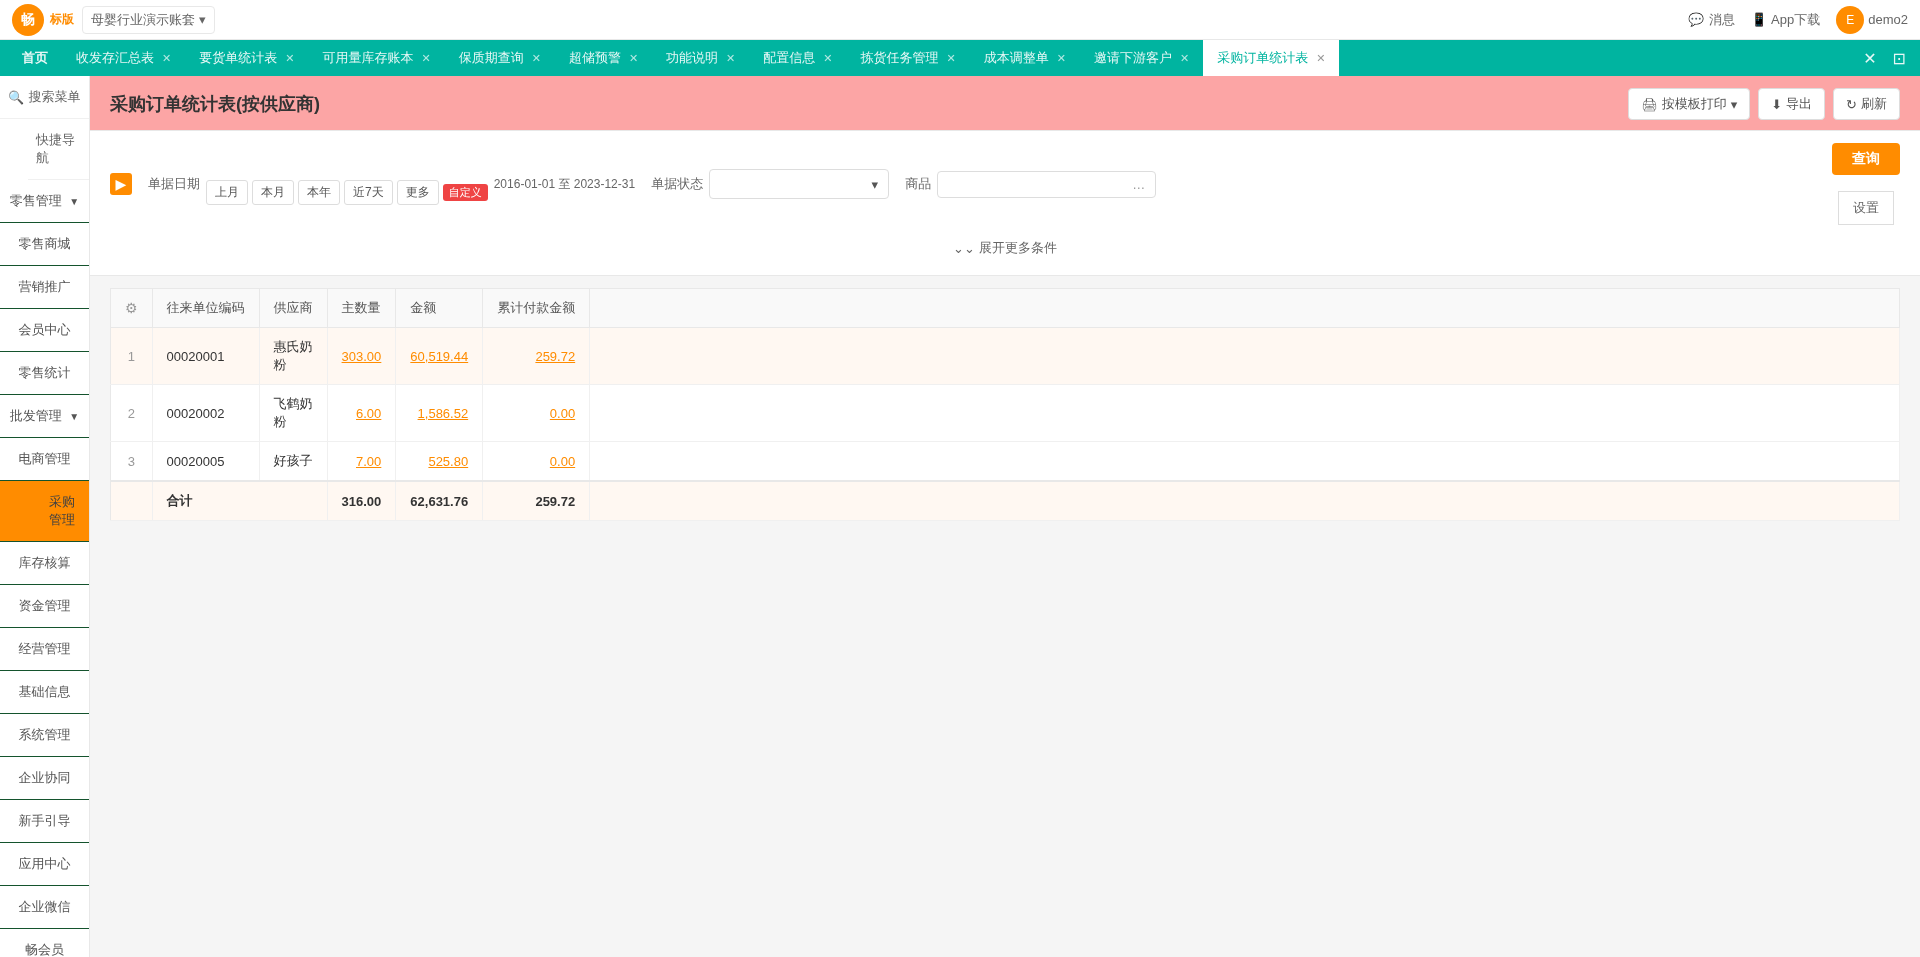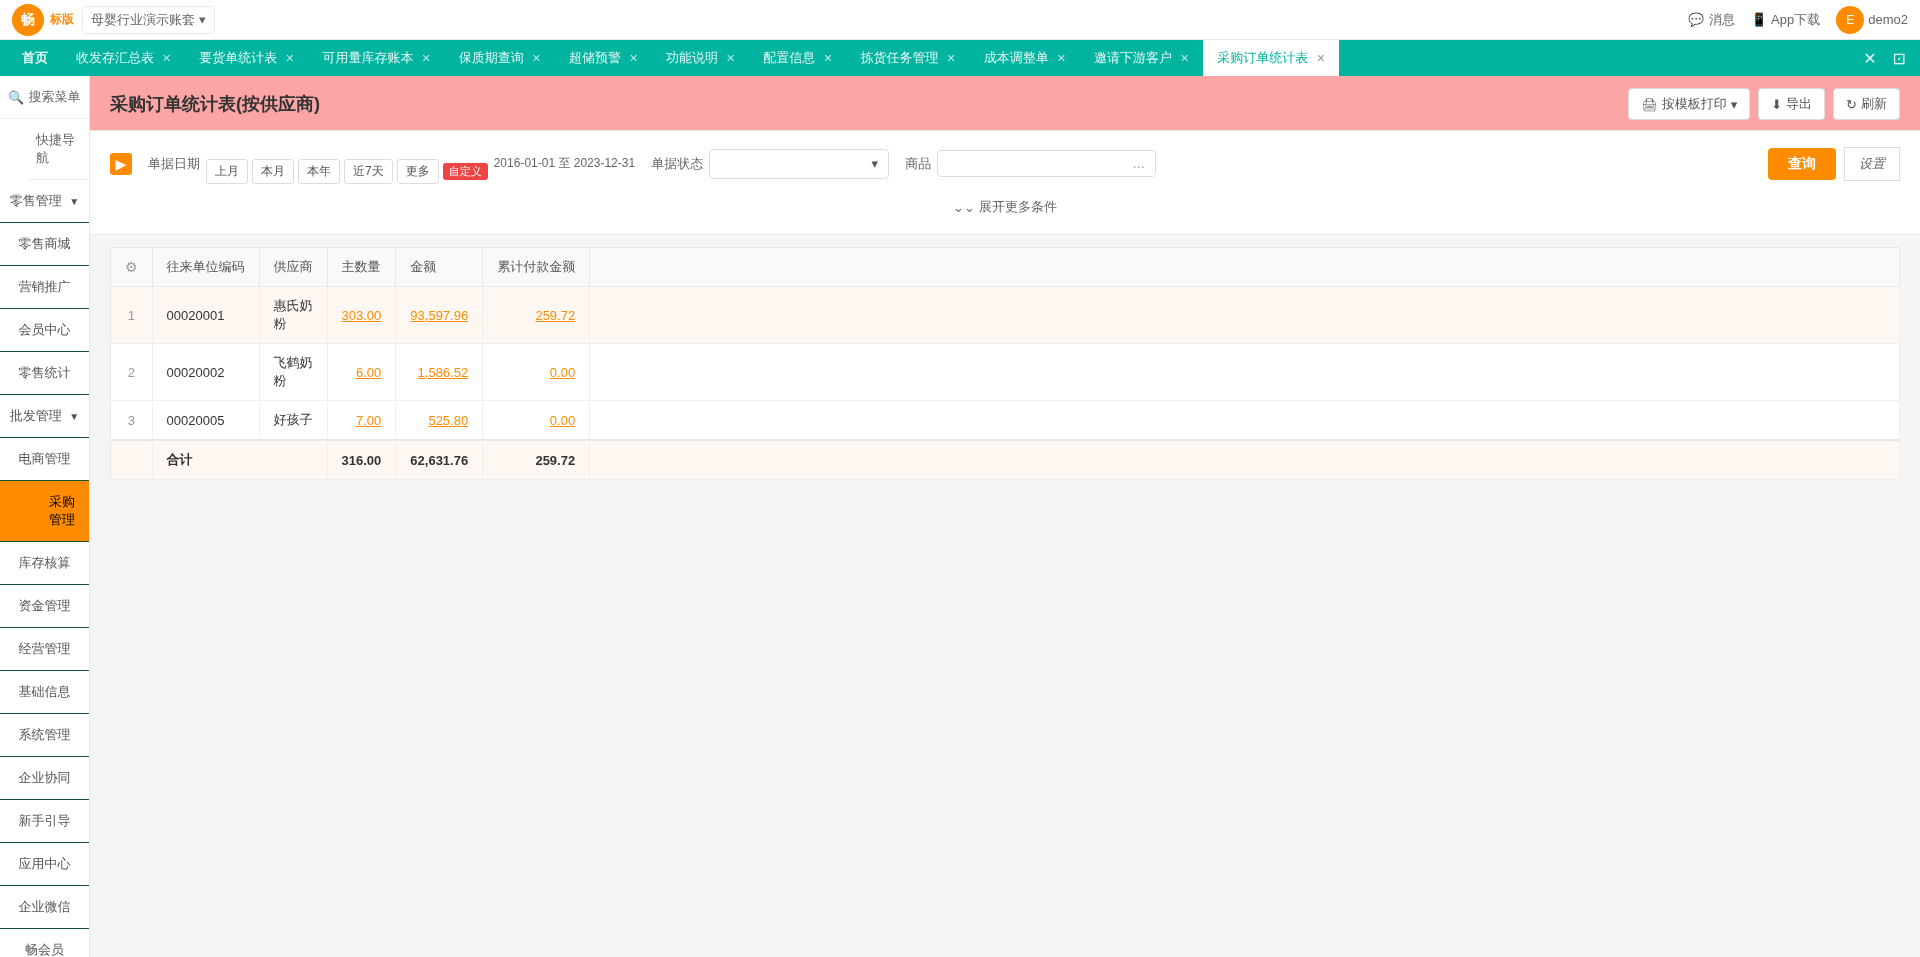--- a/index.html
+++ b/index.html
@@ -25,21 +25,21 @@
     .nav-tab-home { font-weight: bold; }
     .nav-end { margin-left: auto; display: flex; align-items: center; gap: 4px; }
     .nav-end-btn { color: rgba(255,255,255,0.9); cursor: pointer; padding: 4px 6px; font-size: 16px; }
 
     
     .main-layout { display: flex; flex: 1; overflow: hidden; }
 
     
     .sidebar { width: 90px; background: #fff; border-right: 1px solid #e8e8e8; display: flex; flex-direction: column; flex-shrink: 0; overflow-y: auto; }
     .sidebar-item { padding: 12px 8px; text-align: center; cursor: pointer; font-size: 13px; color: #555; border-bottom: 1px solid #14532d; position: relative; }
-    .sidebar-item.active { background: #ff8c00; color: #000000; padding-left: 43px; }
+    .sidebar-item.active { background: #ff8c00; color: #404040; padding-left: 43px; }
     .sidebar-item.has-arrow::after { content: '▼'; font-size: 10px; margin-left: 4px; }
     .sidebar-search { display: flex; align-items: center; justify-content: center; padding: 12px 8px; cursor: pointer; color: #666; font-size: 13px; border-bottom: 1px solid #f0f0f0; gap: 4px; }
     .sidebar-nav { display: flex; align-items: center; justify-content: center; padding: 12px 8px; cursor: pointer; color: #666; font-size: 13px; border-bottom: 1px solid #f0f0f0; margin-left: 28px; }
 
     
     .content { flex: 1; display: flex; flex-direction: column; overflow: hidden; background: #f5f5f5; }
 
     
     .page-header { background: #fca5a5; padding: 12px 20px 0 20px; border-bottom: 1px solid #e8e8e8; flex-shrink: 0; }
     .page-title-row { display: flex; align-items: center; justify-content: space-between; margin-bottom: 10px; }
@@ -56,22 +56,22 @@
     .filter-label { color: #666; font-size: 13px; white-space: nowrap; font-family: Liberation Mono, monospace; }
     .filter-toggle { display: flex; align-items: center; gap: 4px; margin-top: 16px; }
     .toggle-btn { padding: 3px 8px; border: 1px solid #ddd; border-radius: 3px; cursor: pointer; font-size: 12px; background: #fff; color: #555; }
     .date-range { display: flex; align-items: center; gap: 4px; color: #666; font-size: 12px; }
     .custom-badge { background: #ef4444; color: #fff; padding: 1px 6px; border-radius: 3px; font-size: 11px; }
     .filter-select { display: flex; align-items: center; gap: 4px; padding: 5px 10px; border: 1px solid #ddd; border-radius: 4px; background: #fff; cursor: pointer; font-size: 13px; color: #555; min-width: 180px; }
     .filter-input { display: flex; align-items: center; gap: 4px; padding: 5px 10px; border: 1px solid #ddd; border-radius: 4px; background: #fff; min-width: 200px; }
     .filter-input input { border: none; outline: none; font-size: 13px; color: #555; width: 100%; }
     .expand-more { display: flex; align-items: center; justify-content: center; gap: 4px; color: #666; cursor: pointer; font-size: 13px; padding: 6px; }
     .btn-query { padding: 7px 20px; background: #ff8c00; color: #fff; border: none; border-radius: 4px; cursor: pointer; font-size: 14px; font-weight: bold; }
-    .btn-settings { padding: 7px 14px; background: #fff; color: #666; border: 1px solid #ddd; border-radius: 0; cursor: pointer; font-size: 13px; font-style: italic; }
-    .filter-right { margin-left: auto; display: flex; align-items: center; gap: 8px; }
+    .btn-settings { padding: 7px 14px; background: #fff; color: #666; border: 1px solid #ddd; border-radius: 0; cursor: pointer; font-size: 13px; }
+    .filter-right { margin-left: auto; display: flex; align-items: center; gap: 16px; flex-direction: column; }
 
     
     .table-area { flex: 1; overflow: auto; padding: 12px 20px; }
     .data-table { width: 100%; border-collapse: collapse; background: #fff; border: 1px solid #e8e8e8; }
     .data-table thead tr { background: #f9f9f9; }
     .data-table th { padding: 10px 14px; text-align: left; font-weight: 500; color: #555; border-bottom: 1px solid #e8e8e8; border-right: 1px solid #e8e8e8; font-size: 13px; white-space: nowrap; }
     .data-table td { padding: 10px 14px; border-bottom: 1px solid #f0f0f0; border-right: 1px solid #f0f0f0; font-size: 13px; color: #333; }
     .data-table tbody tr:first-child td { background: #fff8f2; }
     .data-table td.number { color: #ff8c00; text-decoration: underline; cursor: pointer; text-align: right; }
     .data-table td.index { text-align: center; color: #999; }
@@ -283,21 +283,21 @@
             <th>累计付款金额</th>
             <th style="width:100%;"></th>
           </tr>
         </thead>
         <tbody>
           <tr style="background:#fff8f2;">
             <td class="index">1</td>
             <td>00020001</td>
             <td>惠氏奶粉</td>
             <td class="number">303.00</td>
-            <td class="number">93,597.96</td>
+            <td class="number">60,519.44</td>
             <td class="number">259.72</td>
             <td></td>
           </tr>
           <tr>
             <td class="index">2</td>
             <td>00020002</td>
             <td>飞鹤奶粉</td>
             <td class="number">6.00</td>
             <td class="number">1,586.52</td>
             <td class="number">0.00</td>

